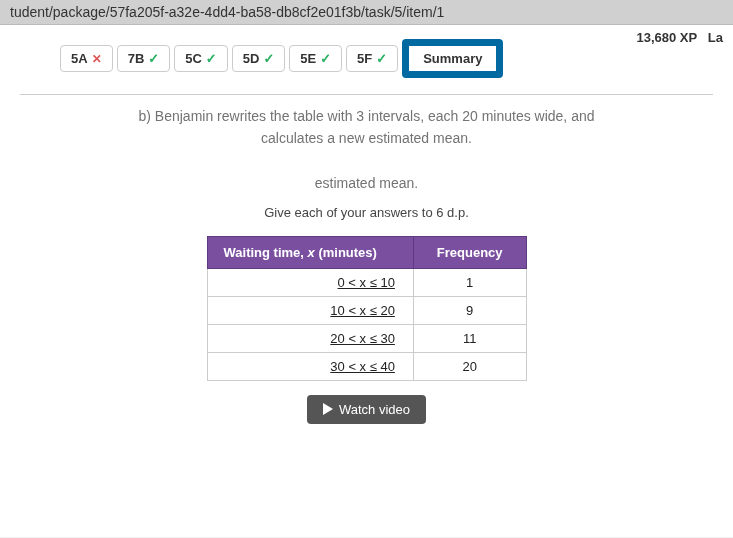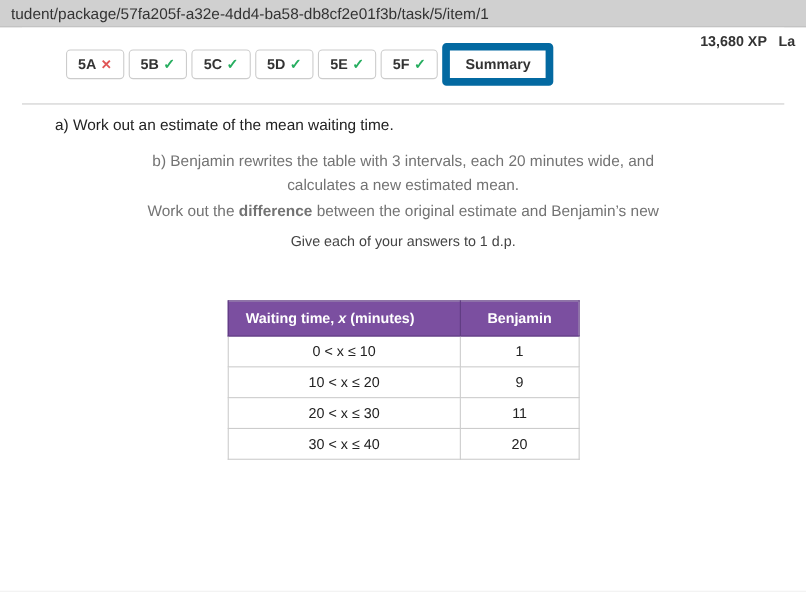--- a/index.html
+++ b/index.html
@@ -123,21 +123,20 @@
     
     .table-wrapper {
       display: flex;
       justify-content: center;
       margin-bottom: 14px;
     }
 
     table {
       border-collapse: collapse;
       min-width: 320px;
-      margin-top: 30px;
     }
 
     thead tr th {
       background: #7b4fa0;
       color: #fff;
       font-size: 13px;
       font-weight: bold;
       padding: 8px 18px;
       text-align: center;
       border: 1px solid #5e3a80;
@@ -151,21 +150,22 @@
     tbody tr td {
       background: #fff;
       font-size: 13px;
       color: #222;
       padding: 6px 18px;
       border: 1px solid #ccc;
       text-align: center;
     }
 
     tbody tr td:first-child {
-      text-align: center;
+      text-align: right;
+      text-decoration: underline;
     }
 
     
     .watch-video-btn {
       display: inline-flex;
       align-items: center;
       gap: 6px;
       background: #555;
       color: #fff;
       border: none;
@@ -211,21 +211,21 @@
 <div class="main-content">
 
   <div class="tab-bar">
 
     <div class="tab active-x">
       <span>5A</span>
       <span class="x-icon">✕</span>
     </div>
 
     <div class="tab">
-      <span>5B</span>
+      <span>7B</span>
       <span class="check-icon">✓</span>
     </div>
 
     <div class="tab">
       <span>5C</span>
       <span class="check-icon">✓</span>
     </div>
 
     <div class="tab">
       <span>5D</span>
@@ -245,38 +245,36 @@
     <div class="tab-summary">
       <span>Summary</span>
     </div>
 
   </div>
 
   <hr class="divider">
 
   <div class="question-section">
 
-    <p class="question-a">a) Work out an estimate of the mean waiting time.</p>
 
     <div class="question-b">
       <span>b) Benjamin rewrites the table with 3 intervals, each 20 minutes wide, and</span><br>
       <span>calculates a new estimated mean.</span><br>
-      <span>
-        <span>Work out the </span><strong>difference</strong><span> between the original estimate and Benjamin’s new</span>
-      </span><br>
-    </div>
-
-    <p class="dp-note">Give each of your answers to 1 d.p.</p>
+      <br>
+      <span>estimated mean.</span>
+    </div>
+
+    <p class="dp-note">Give each of your answers to 6 d.p.</p>
 
     <div class="table-wrapper">
       <table>
         <thead>
           <tr>
             <th>Waiting time, <i>x</i> (minutes)</th>
-            <th>Benjamin</th>
+            <th>Frequency</th>
           </tr>
         </thead>
         <tbody id="table-body">
         <tr>
               <td>0 &lt; x ≤ 10</td>
               <td>1</td>
             </tr>
             <tr>
               <td>10 &lt; x ≤ 20</td>
               <td>9</td>
@@ -286,16 +284,22 @@
               <td>11</td>
             </tr>
             <tr>
               <td>30 &lt; x ≤ 40</td>
               <td>20</td>
             </tr>
           </tbody>
       </table>
     </div>
 
+    <div class="btn-row">
+      <button class="watch-video-btn">
+        <span class="play-icon"></span>
+        <span>Watch video</span>
+      </button>
+    </div>
 
   </div>
 
 </div>
 
 </body></html>

